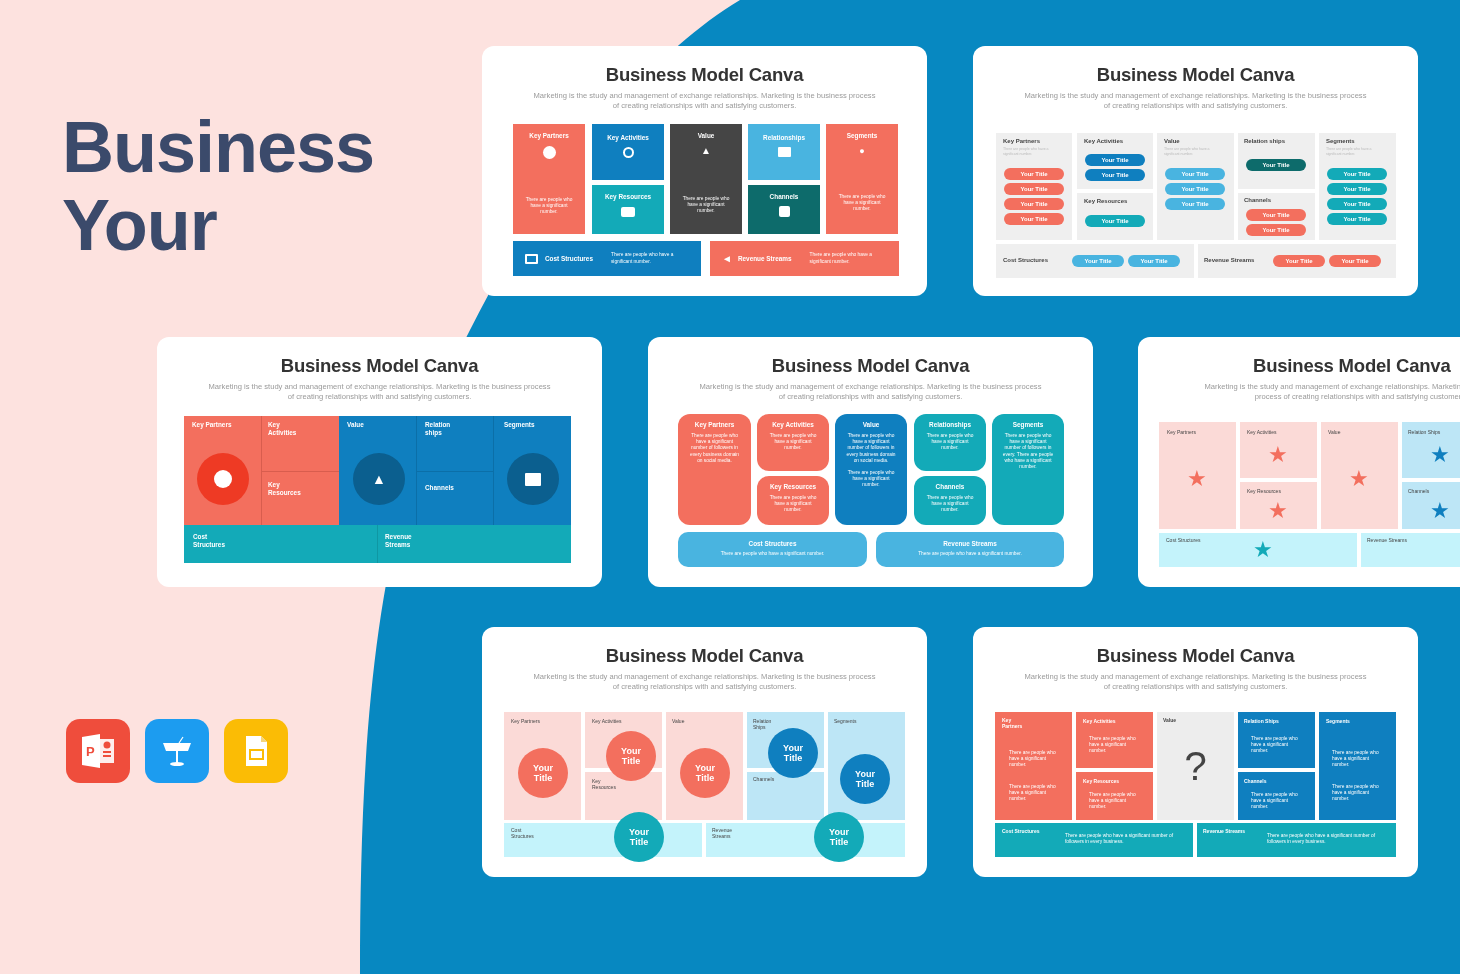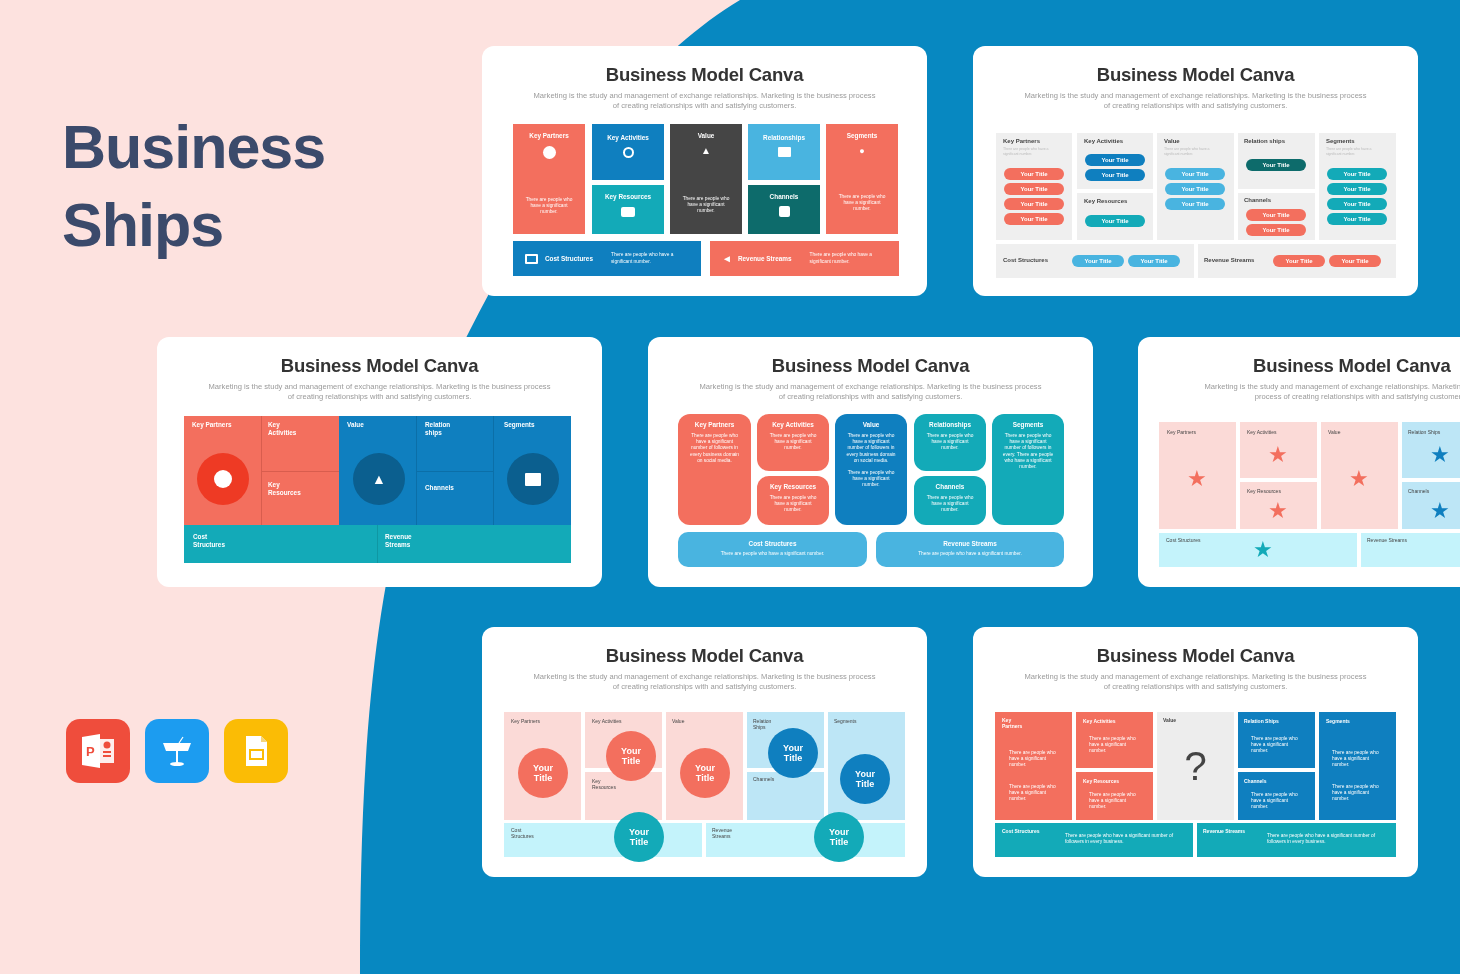--- a/index.html
+++ b/index.html
@@ -1,19 +1,19 @@
 <!DOCTYPE html>
 <html><head>
 <meta charset="utf-8">
 <style>
 *{box-sizing:border-box;margin:0;padding:0}
 html,body{width:1460px;height:974px;overflow:hidden}
 body{position:relative;background:#fde2df;font-family:"Liberation Sans",sans-serif}
 .bgshape{position:absolute;left:0;top:0;width:1460px;height:974px}
-.hero{position:absolute;left:62px;top:108px;color:#3b4a6b;font-weight:700;font-size:61px;line-height:78px;letter-spacing:-1px}
+.hero{position:absolute;left:62px;top:108px;color:#3b4a6b;font-weight:700;font-size:72px;line-height:78px;letter-spacing:-1px}
 .apps{position:absolute;left:66px;top:719px;display:flex;gap:15px}
 .app{width:64px;height:64px;border-radius:14px;display:flex;align-items:center;justify-content:center}
 .slide{position:absolute;width:445px;height:250px;background:#fff;border-radius:12px;overflow:hidden}
 .s-title{position:absolute;left:0;right:0;top:18px;text-align:center;font-weight:700;font-size:18.5px;color:#333;letter-spacing:-.2px}
 .s-sub{position:absolute;left:50px;right:50px;top:45px;text-align:center;font-size:7.6px;line-height:10px;color:#9a9a9a}
 .abs{position:absolute}
 .lbl{font-weight:700;color:#fff;font-size:6.4px;line-height:8px}
 .lbl-d{font-weight:700;color:#444;font-size:6px;line-height:7.5px}
 .desc{color:#fff;font-size:4.8px;line-height:6.2px;text-align:center}
 .pill{position:absolute;height:12px;border-radius:6px;color:#fff;font-weight:700;font-size:6px;line-height:12px;text-align:center}
@@ -23,21 +23,21 @@
 </style>
 </head>
 <body>
 
 <svg class="bgshape" viewBox="0 0 1460 974">
   <path d="M740 0 L1460 0 L1460 974 L360 974 C360 700 380 500 470 330 C540 190 640 60 740 0 Z" fill="#0788c1"></path>
 </svg>
 
 <div class="hero">
   <div>Business</div>
-  <div>Ships</div>
+  <div>Your</div>
 </div>
 
 <div class="apps">
   <div class="app" style="background:#ef4d3c">
     <svg width="40" height="40" viewBox="0 0 40 40">
         <rect x="16" y="8" width="20" height="24" fill="#fff" opacity=".9"></rect>
         <path d="M4 6 L22 3 L22 37 L4 34 Z" fill="#fff"></path>
         <text x="8" y="25" font-family="Liberation Sans,sans-serif" font-weight="700" font-size="13" fill="#ef4d3c">P</text>
         <rect x="25" y="20" width="8" height="2" fill="#ef4d3c"></rect>
         <rect x="25" y="24" width="8" height="2" fill="#ef4d3c"></rect>

